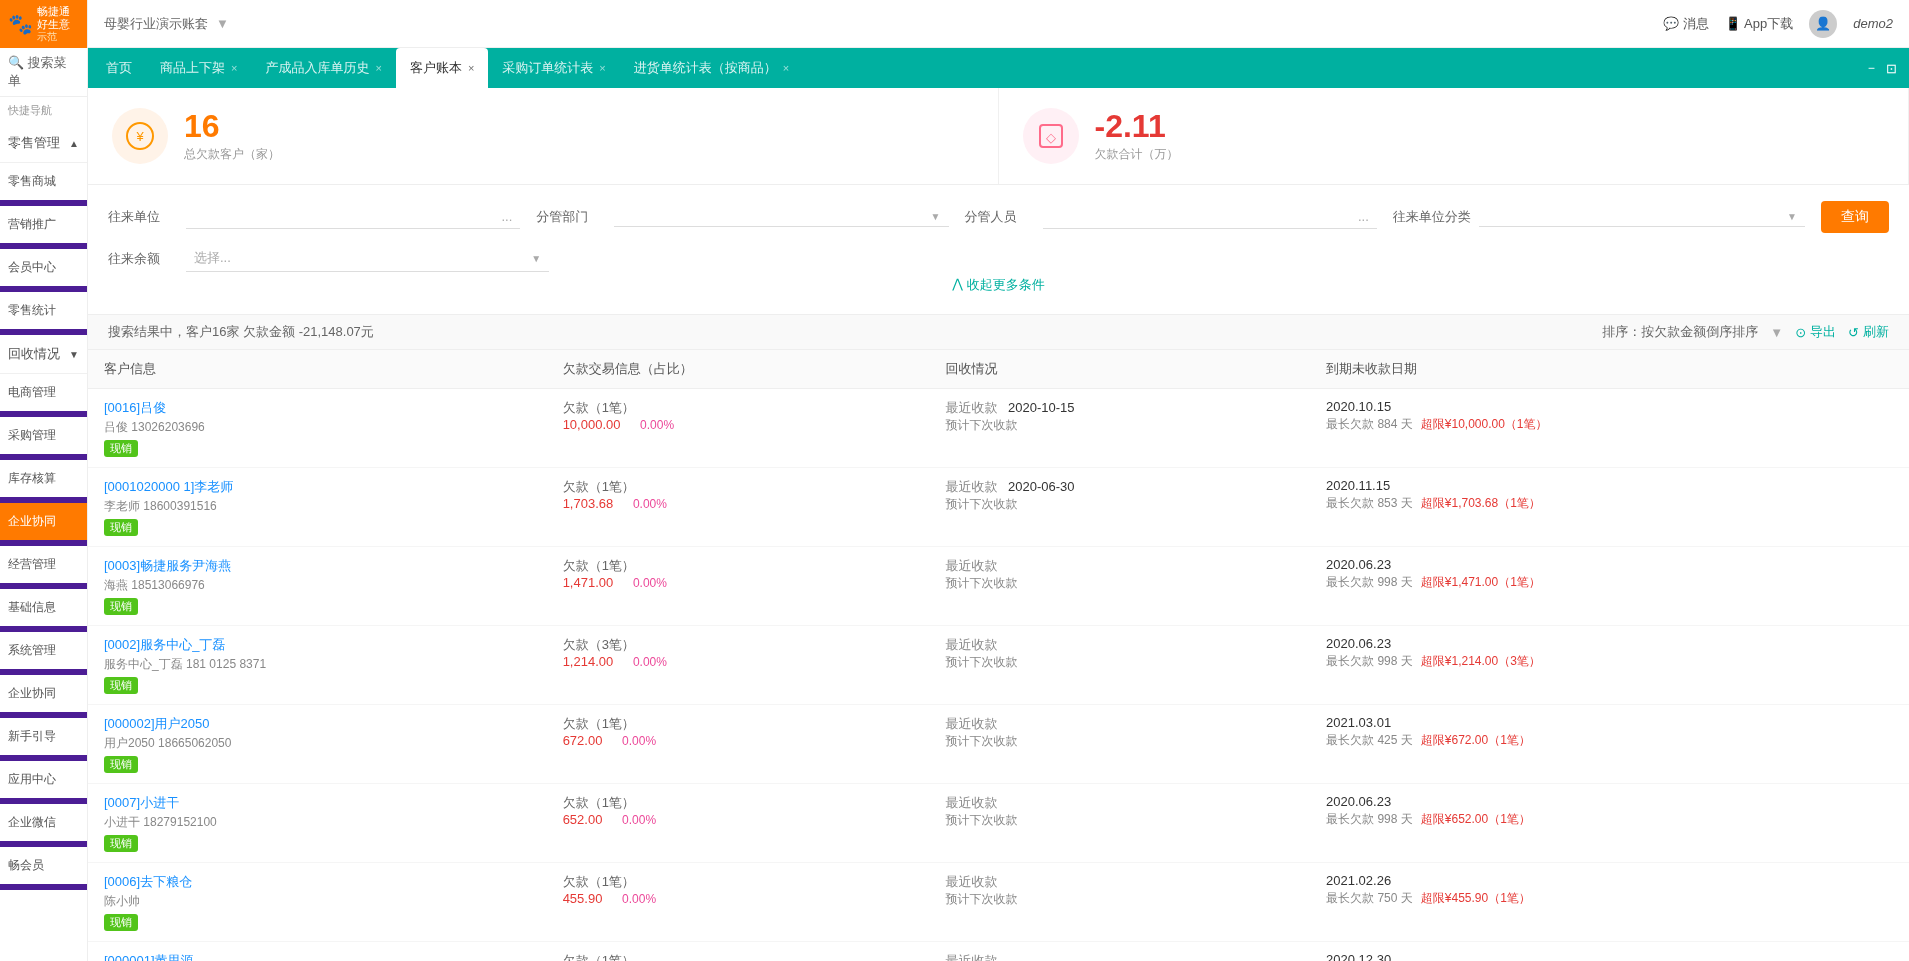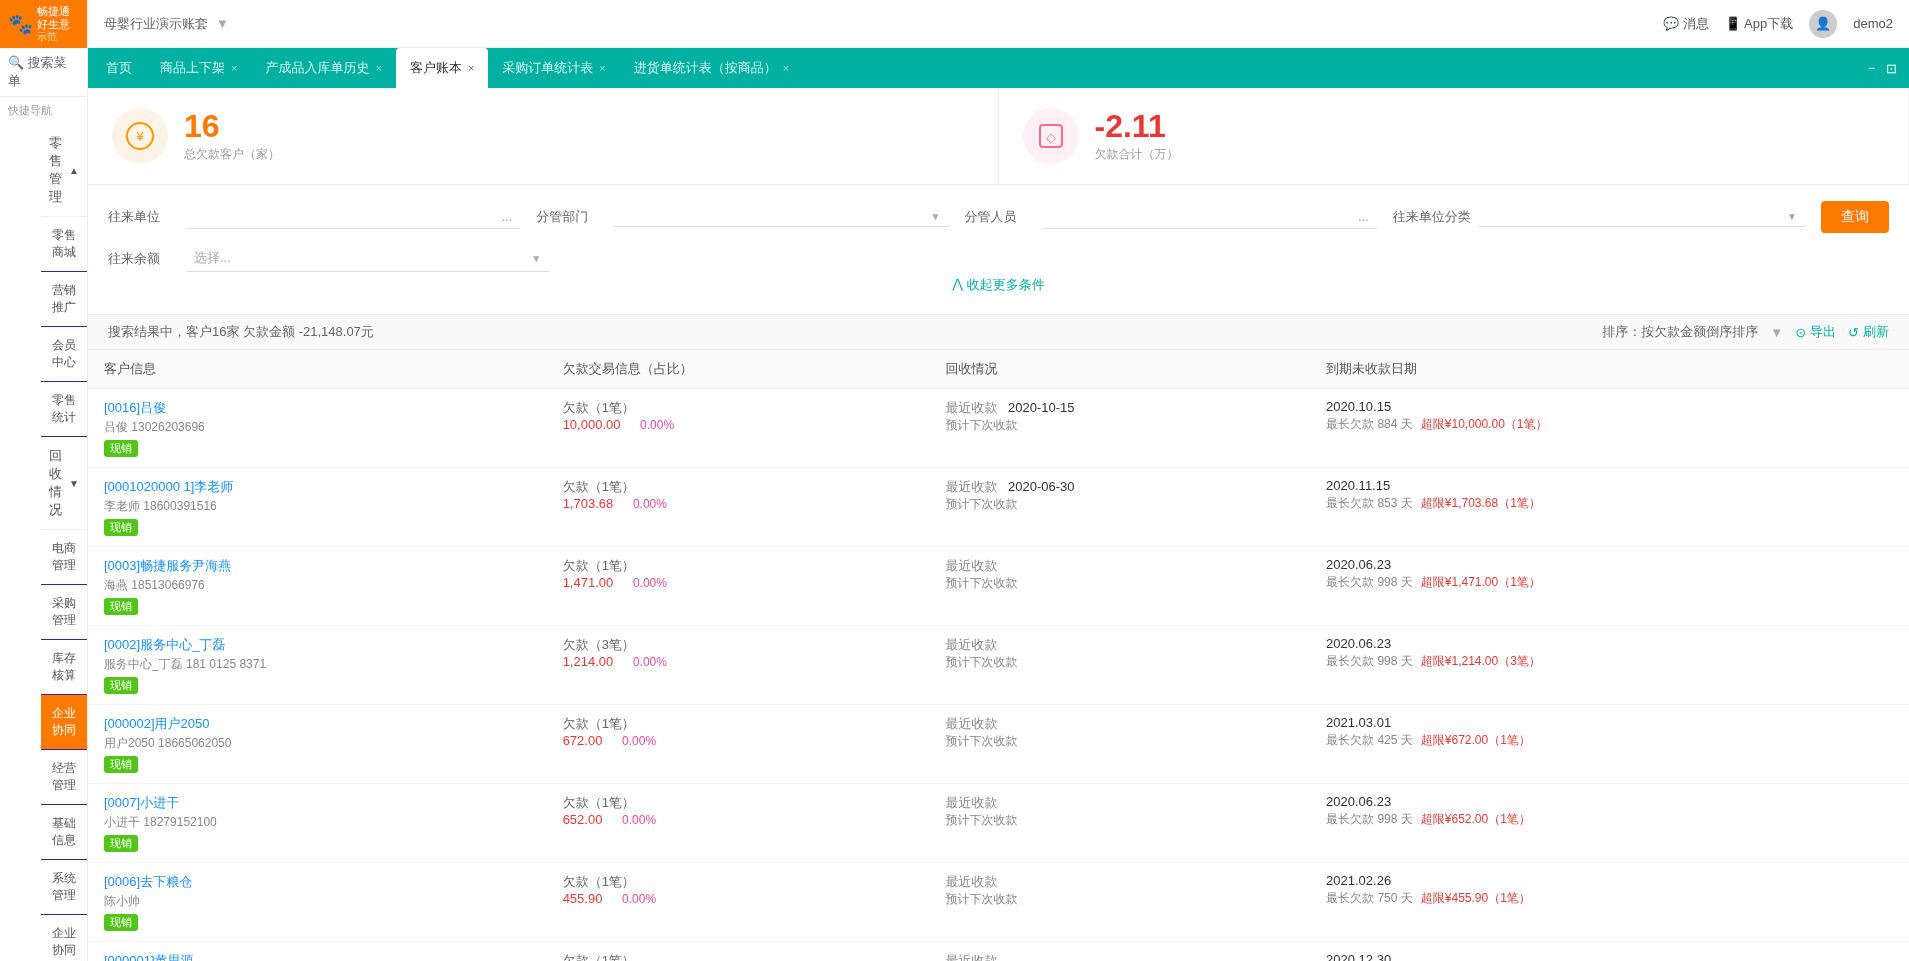--- a/index.html
+++ b/index.html
@@ -4,21 +4,21 @@
   <style>
     * { box-sizing: border-box; margin: 0; padding: 0; font-family: 'Microsoft YaHei', Arial, sans-serif; font-size: 13px; }
     body { background: #f5f5f5; display: flex; height: 961px; overflow: hidden; }
 
     
     .sidebar { width: 88px; background: #fff; display: flex; flex-direction: column; border-right: 1px solid #eee; flex-shrink: 0; }
     .sidebar-logo { background: #ff7a00; padding: 8px; display: flex; align-items: center; gap: 4px; height: 48px; }
     .sidebar-logo-text { color: #fff; font-size: 11px; line-height: 1.2; }
     .sidebar-search { padding: 6px 8px; border-bottom: 1px solid #eee; color: #666; font-size: 12px; cursor: pointer; }
     .sidebar-nav-label { padding: 6px 8px; color: #999; font-size: 11px; cursor: pointer; }
-    .sidebar-item { padding: 10px 8px; text-align: center; color: #555; font-size: 12px; cursor: pointer; border-bottom: 1px solid #4c1d95; }
+    .sidebar-item { padding: 10px 8px; text-align: left; color: #555; font-size: 12px; cursor: pointer; border-bottom: 6px solid #4c1d95; }
     .sidebar-item.active { background: #ff7a00; color: #fff; }
     .sidebar-item-with-arrow { display: flex; align-items: center; justify-content: space-between; padding: 10px 8px; color: #555; font-size: 12px; cursor: pointer; border-bottom: 1px solid #f0f0f0; }
 
     
     .main { flex: 1; display: flex; flex-direction: column; overflow: hidden; }
 
     
     .topbar { background: #fff; height: 48px; display: flex; align-items: center; justify-content: space-between; padding: 0 16px; border-bottom: 1px solid #eee; flex-shrink: 0; }
     .topbar-left { display: flex; align-items: center; gap: 8px; font-size: 12px; color: #666; }
     .topbar-right { display: flex; align-items: center; gap: 16px; font-size: 13px; color: #555; }
@@ -90,21 +90,21 @@
     </div>
   </div>
 
   <div class="sidebar-search">
     <span>🔍</span>
     <span>搜索菜单</span>
   </div>
 
   <div class="sidebar-nav-label">快捷导航</div>
 
-  <div style="overflow-y:auto;flex:1;padding-left:41px;">
+  <div style="overflow-y:auto;flex:1;">
     <div class="sidebar-item-with-arrow">
       <span>零售管理</span>
       <span style="font-size:10px;">▲</span>
     </div>
     <div class="sidebar-item">零售商城</div>
     <div class="sidebar-item">营销推广</div>
     <div class="sidebar-item">会员中心</div>
     <div class="sidebar-item">零售统计</div>
     <div class="sidebar-item-with-arrow">
       <span>回收情况</span>
@@ -129,21 +129,21 @@
 
   <div class="topbar">
     <div class="topbar-left">
       <span>母婴行业演示账套</span>
       <span style="color:#aaa;">▼</span>
     </div>
     <div class="topbar-right">
       <span style="cursor:pointer;">💬 <span>消息</span></span>
       <span style="cursor:pointer;">📱 <span>App下载</span></span>
       <span style="width:28px;height:28px;border-radius:50%;background:#ccc;display:inline-flex;align-items:center;justify-content:center;overflow:hidden;">👤</span>
-      <span style="cursor:pointer;">demo2</span>
+      <span style="cursor:pointer;font-style:italic;">demo2</span>
     </div>
   </div>
 
   <div class="tabs">
     <div class="tab">
       <span>首页</span>
     </div>
     <div class="tab">
       <span>商品上下架</span>
       <span class="close-x">×</span>

